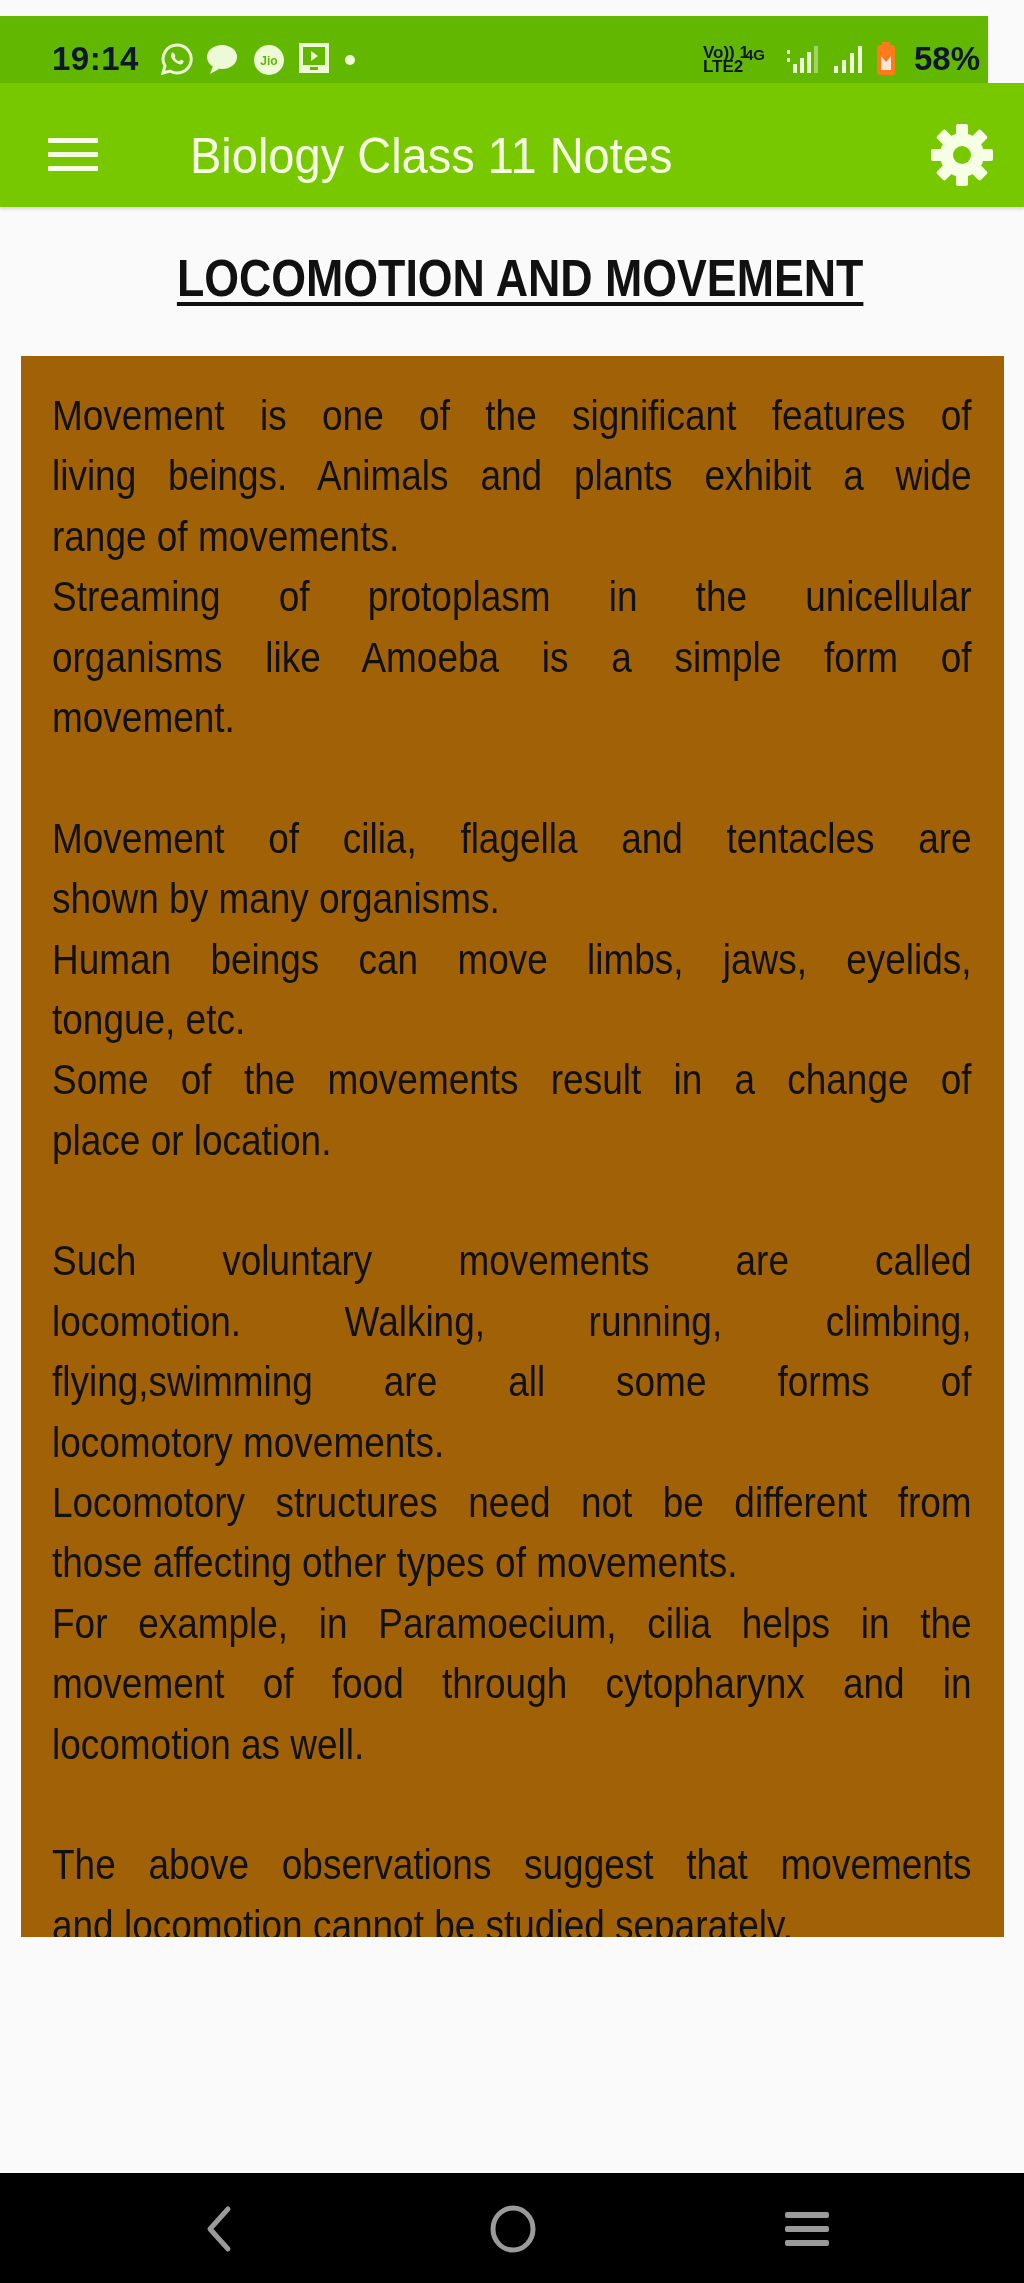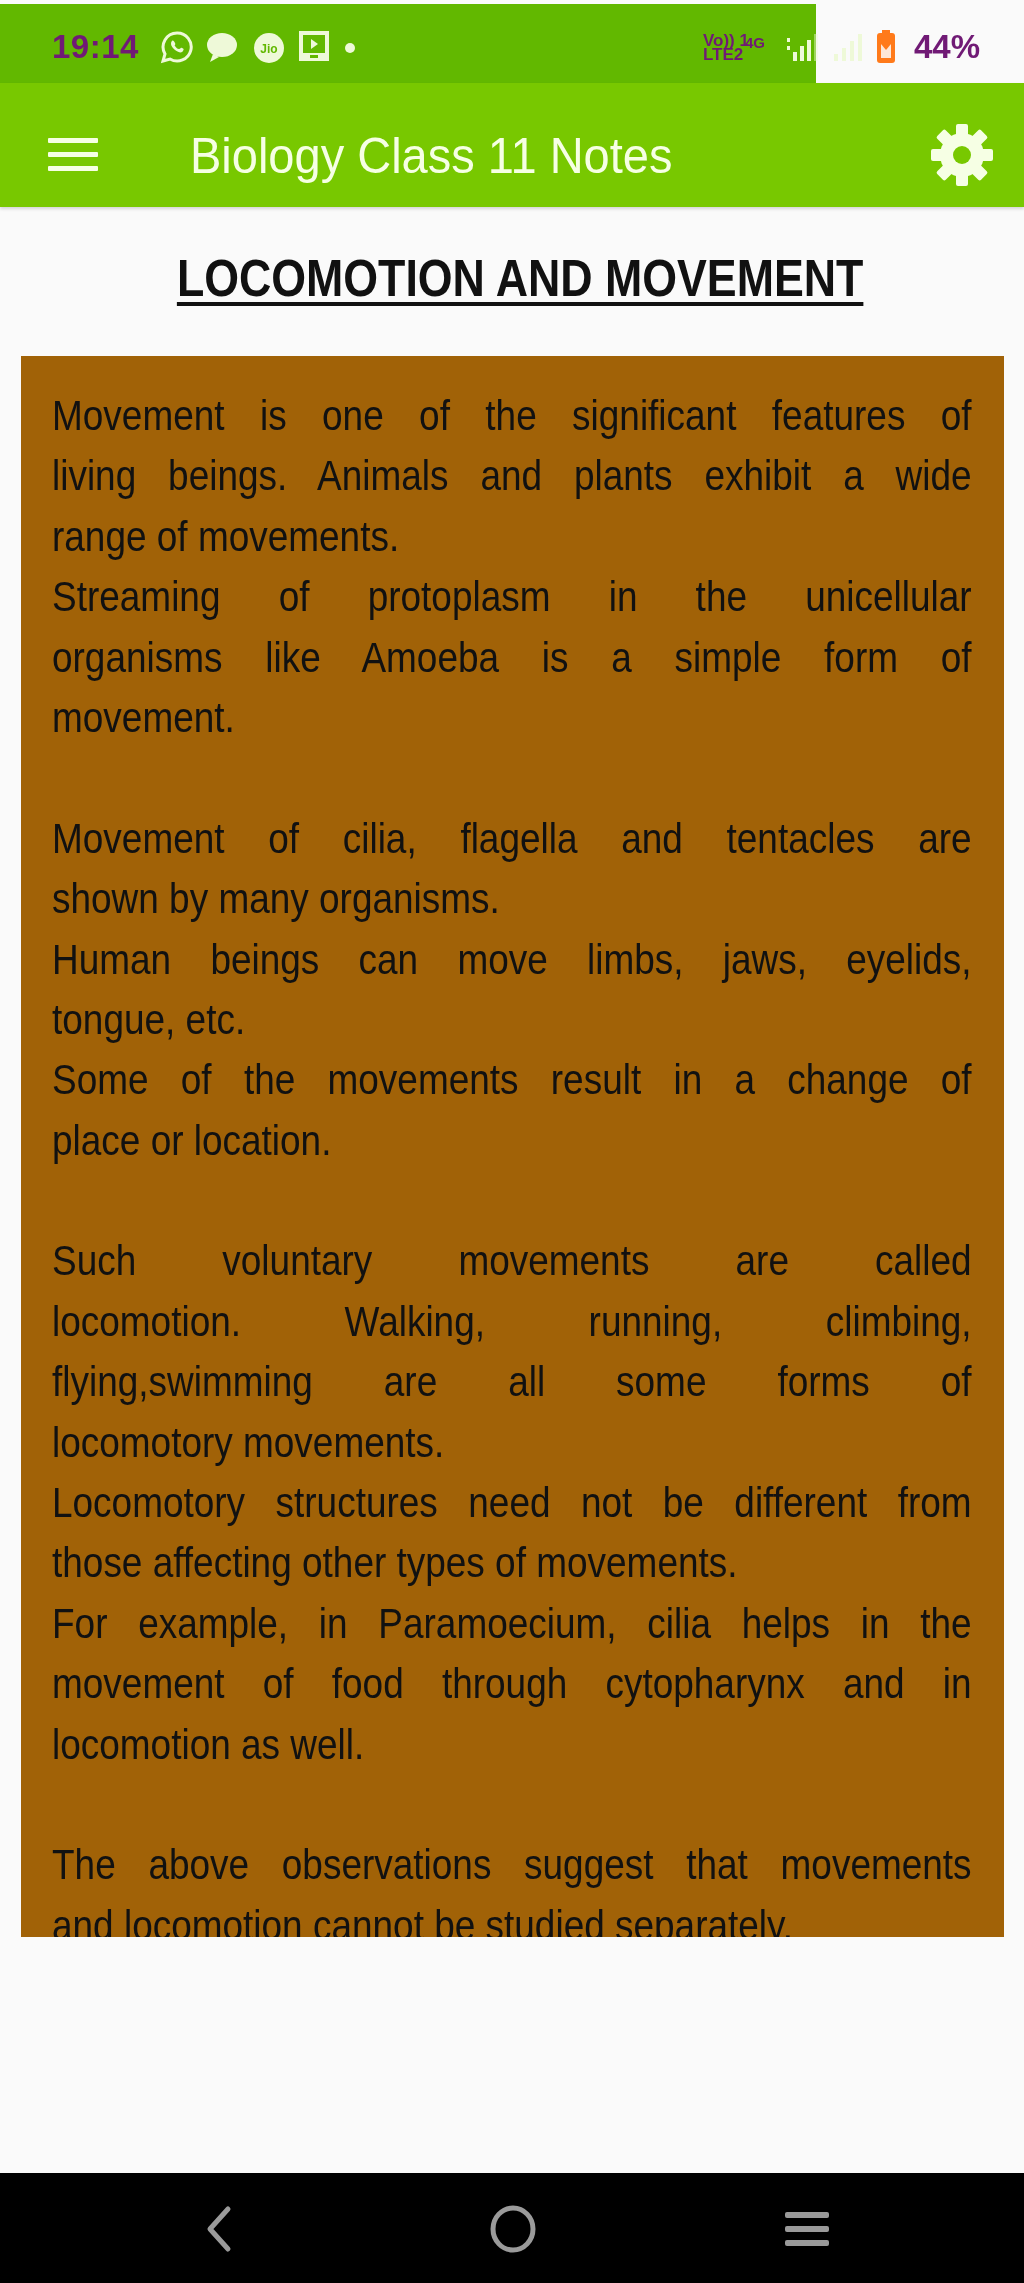--- a/index.html
+++ b/index.html
@@ -3,22 +3,22 @@
   <meta charset="utf-8">
   <style>
     html, body { margin: 0; padding: 0; }
     body {
       width: 1024px; height: 2283px; position: relative; overflow: hidden;
       background: #fafafa;
       font-family: "Liberation Sans", sans-serif;
     }
     
     .statusbar {
-      position: absolute; left: 0; top: 4px; width: 816px; height: 83px;
-      background: #62b800; color: #701a75;
+      position: absolute; left: 0; top: 16px; width: 988px; height: 83px;
+      background: #62b800; color: #0f172a;
     }
     .sb-time { position: absolute; left: 52px; top: 24px; font-size: 33px; font-weight: bold; letter-spacing: 0.5px; }
     .sb-icon { position: absolute; top: 28px; }
     .sb-right-text { position: absolute; top: 24px; font-size: 33px; font-weight: bold; }
     .sb-small { position: absolute; font-size: 17px; font-weight: bold; line-height: 13px; }
     
     .appbar {
       position: absolute; left: 0; top: 83px; width: 1024px; height: 124px;
       background: #78c800;
       box-shadow: 0 2px 3px rgba(0,0,0,0.15);
@@ -109,21 +109,21 @@
     <rect x="10" y="16" width="4" height="13" fill="#eef9d8"></rect>
     <rect x="18" y="9" width="4" height="20" fill="#eef9d8"></rect>
     <rect x="26" y="2" width="4" height="27" fill="#eef9d8"></rect>
   </svg>
   <svg class="sb-icon" style="left:876px;top:26px" width="20" height="34" viewBox="0 0 20 34">
     <rect x="6" y="0" width="8" height="4" fill="#ff7a1a"></rect>
     <rect x="1" y="3" width="18" height="30" rx="3" fill="#ff7a1a"></rect>
     <rect x="5" y="14" width="10" height="14" fill="#fde7d6"></rect>
     <path d="M5 14l5 6 5-6" fill="#ff7a1a"></path>
   </svg>
-  <span class="sb-right-text" style="left:914px">44%</span>
+  <span class="sb-right-text" style="left:914px">58%</span>
 </div>
 
 <div class="appbar">
   <div class="menu-btn">
     <span style="top:15px"></span>
     <span style="top:29px"></span>
     <span style="top:43px"></span>
   </div>
   <span class="app-title">Biology Class 11 Notes</span>
   <div class="gear-btn">

